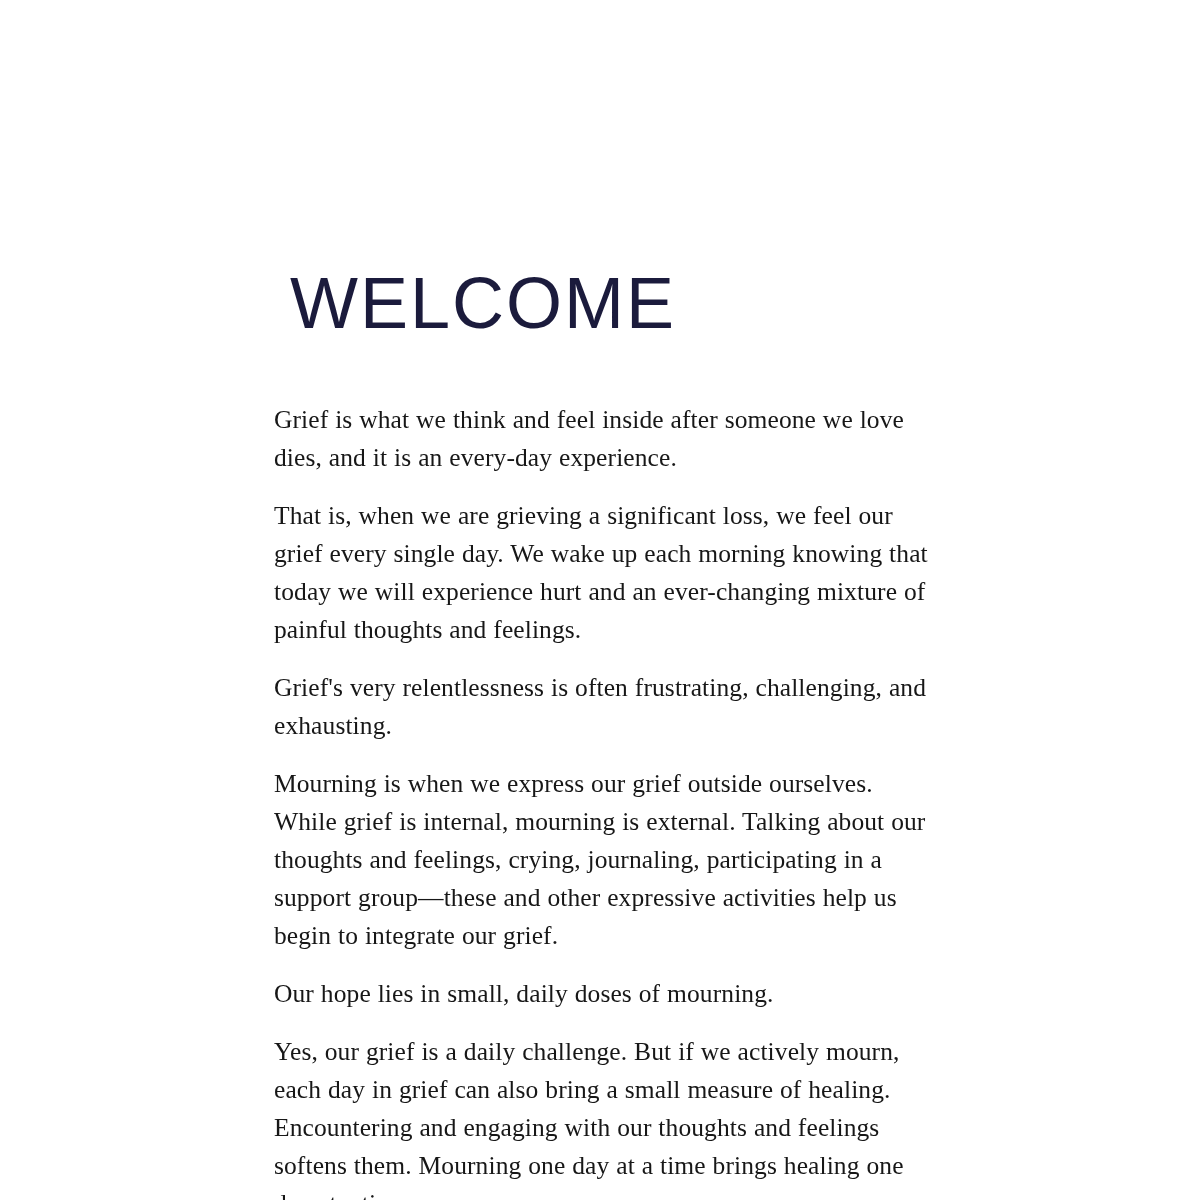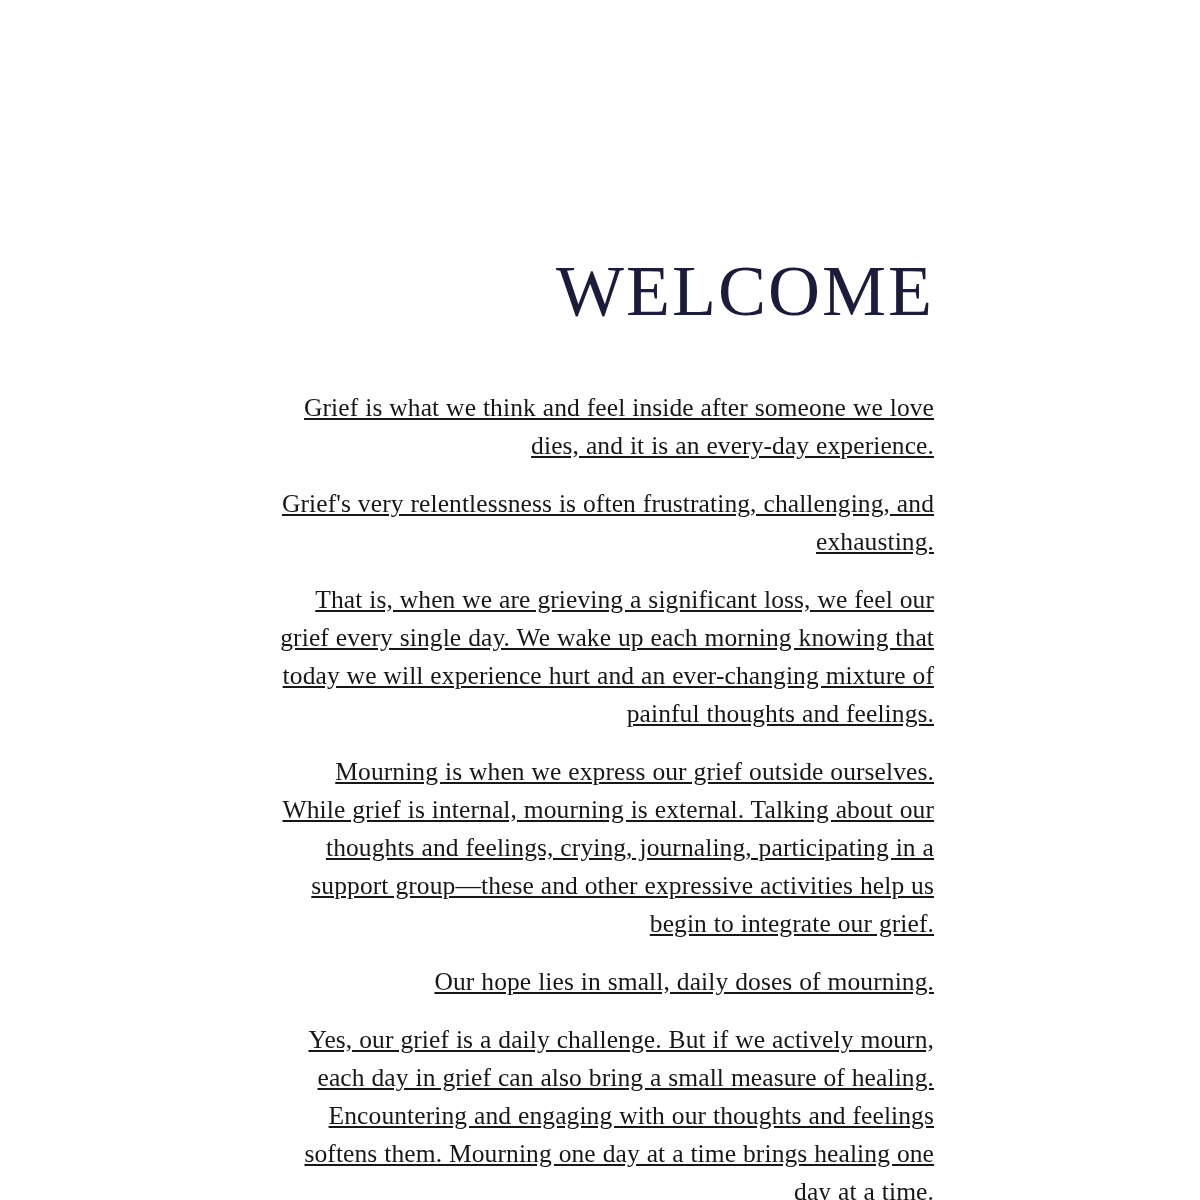--- a/index.html
+++ b/index.html
@@ -23,60 +23,59 @@
   }
 
   .content {
     position: absolute;
     left: 274px;
     top: 255px;
     width: 660px;
   }
 
   .page-title {
-    font-family: Liberation Serif, serif;
+    font-family: Liberation Sans, sans-serif;
     font-size: 72px;
     line-height: 1.0;
     font-weight: 400;
     letter-spacing: 2px;
     color: #1b1b3c;
-    text-align: right;
-    margin: 0 0 62px 0;
+    text-align: left;
+    margin: 12px 0 62px 0;
     padding-left: 16px;
   }
 
   .body-copy {
     font-size: 25.5px;
     line-height: 38px;
     color: #171717;
     letter-spacing: 0.1px;
   }
 
   .paragraph {
     margin: 0 0 20px 0;
-    text-align: right;
+    text-align: left;
     word-spacing: 0.4px;
-    text-decoration: underline;
   }
 
   .paragraph:last-child {
     margin-bottom: 0;
   }
 </style>
 </head>
 <body>
 
 <div class="page">
   <div class="content">
 
     <h1 class="page-title">WELCOME</h1>
 
     <div class="body-copy">
       <p class="paragraph">Grief is what we think and feel inside after someone we love dies, and it is an every-day experience.</p>
+      <p class="paragraph">That is, when we are grieving a significant loss, we feel our grief every single day. We wake up each morning knowing that today we will experience hurt and an ever-changing mixture of painful thoughts and feelings.</p>
       <p class="paragraph">Grief's very relentlessness is often frustrating, challenging, and exhausting.</p>
-      <p class="paragraph">That is, when we are grieving a significant loss, we feel our grief every single day. We wake up each morning knowing that today we will experience hurt and an ever-changing mixture of painful thoughts and feelings.</p>
       <p class="paragraph">Mourning is when we express our grief outside ourselves. While grief is internal, mourning is external. Talking about our thoughts and feelings, crying, journaling, participating in a support group—these and other expressive activities help us begin to integrate our grief.</p>
       <p class="paragraph">Our hope lies in small, daily doses of mourning.</p>
       <p class="paragraph">Yes, our grief is a daily challenge. But if we actively mourn, each day in grief can also bring a small measure of healing. Encountering and engaging with our thoughts and feelings softens them. Mourning one day at a time brings healing one day at a time.</p>
     </div>
 
   </div>
 </div>
 
 </body></html>

